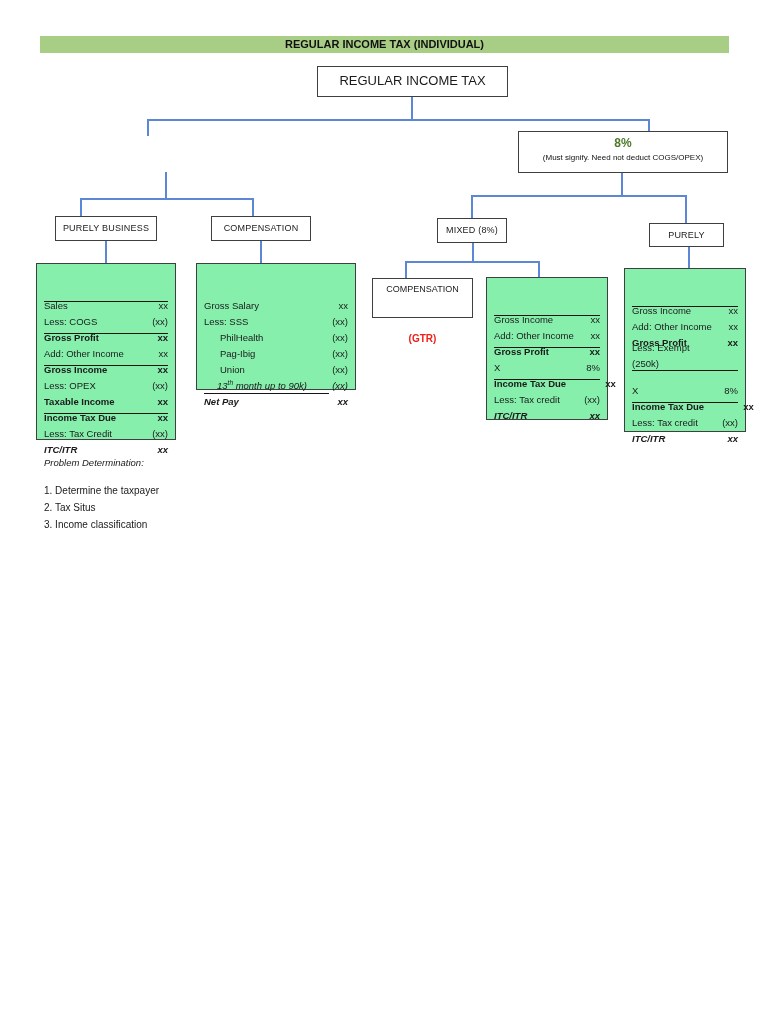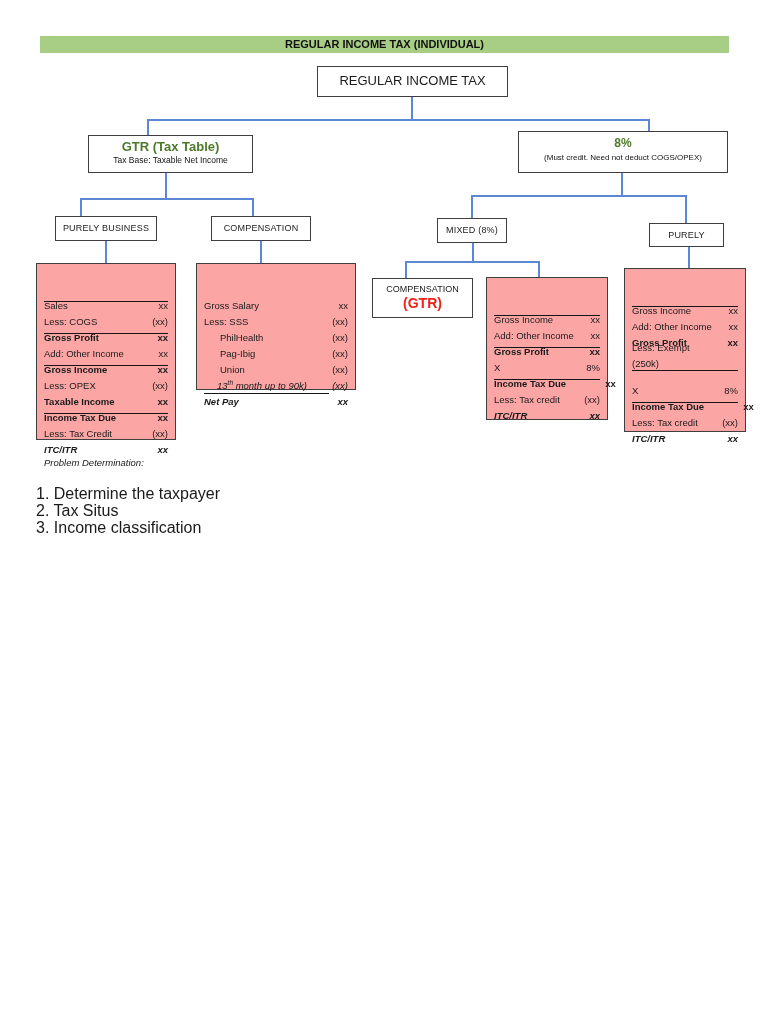--- a/index.html
+++ b/index.html
@@ -26,40 +26,40 @@
   .box-eight{left:518px;top:131px;width:210px;height:42px;border-width:1.8px;padding-top:4px;}
   .hd-green{font-size:13px;font-weight:bold;color:var(--accent-green);line-height:15px;}
   .hd-sub{font-size:8.5px;color:#111;margin-top:1px;line-height:11px;}
   .lvl2{font-size:9px;letter-spacing:.2px;}
   .box-pb{left:55px;top:216px;width:102px;height:25px;line-height:23px;}
   .box-comp{left:211px;top:216px;width:100px;height:25px;line-height:23px;}
   .box-mixed{left:437px;top:218px;width:70px;height:25px;line-height:23px;}
   .box-purely{left:649px;top:223px;width:75px;height:24px;line-height:22px;}
   .box-compgtr{left:372px;top:278px;width:101px;height:40px;border-width:1.8px;padding-top:4px;}
   .compgtr-1{font-size:9px;line-height:13px;}
-  .compgtr-2{font-size:14px;font-weight:bold;color:var(--alert-red);line-height:14px;}
-  .detail{position:absolute;border:1.5px solid var(--box-border);background:#fca5a5;box-sizing:border-box;
+  .compgtr-2{font-size:10px;font-weight:bold;color:var(--alert-red);line-height:14px;margin-top:36px;}
+  .detail{position:absolute;border:1.5px solid var(--box-border);background:#86efac;box-sizing:border-box;
     padding:6px 7px 0 7px;font-size:9.5px;text-align:left;}
   .d-sales{left:36px;top:263px;width:140px;height:177px;}
   .d-salary{left:196px;top:263px;width:160px;height:127px;}
   .d-mixed{left:486px;top:277px;width:122px;height:143px;}
   .d-purely{left:624px;top:268px;width:122px;height:164px;}
   .li-row{display:flex;justify-content:space-between;align-items:baseline;height:16px;line-height:15px;box-sizing:border-box;}
   .li-row.u{border-bottom:1px solid #151515;}
   .li-row.b{font-weight:bold;gap:39px;}
   .li-row.i{font-style:italic;}
   .li-row.ul .li-label{border-bottom:1px solid #151515;flex:1;margin-right:3px;}
   .li-label{white-space:nowrap;}
   .li-label.ind1{padding-left:16px;}
   .li-label.ind2{padding-left:13px;}
   .li-value{white-space:nowrap;margin-top:28px;}
   sup{font-size:6.5px;line-height:0;vertical-align:super;}
   .line{position:absolute;background:var(--connector-blue);}
   .footer-heading{position:absolute;left:44px;top:457px;font-size:9.5px;font-style:italic;}
-  .footer-item{position:absolute;left:36px;font-size:16px;}
+  .footer-item{position:absolute;left:44px;font-size:10px;}
   .fi-1{top:485px;} .fi-2{top:502px;} .fi-3{top:519px;}
 </style>
 </head>
 <body>
 
 <div class="page">
 
   <div class="banner">REGULAR INCOME TAX (INDIVIDUAL)</div>
 
   <div class="line" style="left:411px;top:97px;width:2px;height:22px;"></div>
@@ -79,28 +79,24 @@
   <div class="line" style="left:472px;top:242px;width:2px;height:21px;"></div>
   <div class="line" style="left:405px;top:261px;width:135px;height:2px;"></div>
   <div class="line" style="left:405px;top:261px;width:2px;height:18px;"></div>
   <div class="line" style="left:538px;top:261px;width:2px;height:17px;"></div>
   <div class="line" style="left:688px;top:246px;width:2px;height:23px;"></div>
 
   <div class="node root-box">
     <span>REGULAR INCOME TAX</span>
   </div>
 
-  <div class="node box-gtr">
-    <div class="hd-green">GTR (Tax Table)</div>
-    <div class="hd-sub">Tax Base: Taxable Net Income</div>
-  </div>
 
   <div class="node box-eight">
     <div class="hd-green" style="font-size:12px;">8%</div>
-    <div class="hd-sub" style="font-size:8px;">(Must credit. Need not deduct COGS/OPEX)</div>
+    <div class="hd-sub" style="font-size:8px;">(Must signify. Need not deduct COGS/OPEX)</div>
   </div>
 
   <div class="node lvl2 box-pb">
     <span>PURELY BUSINESS</span>
   </div>
   <div class="node lvl2 box-comp">
     <span>COMPENSATION</span>
   </div>
   <div class="node lvl2 box-mixed">
     <span>MIXED (8%)</span>

